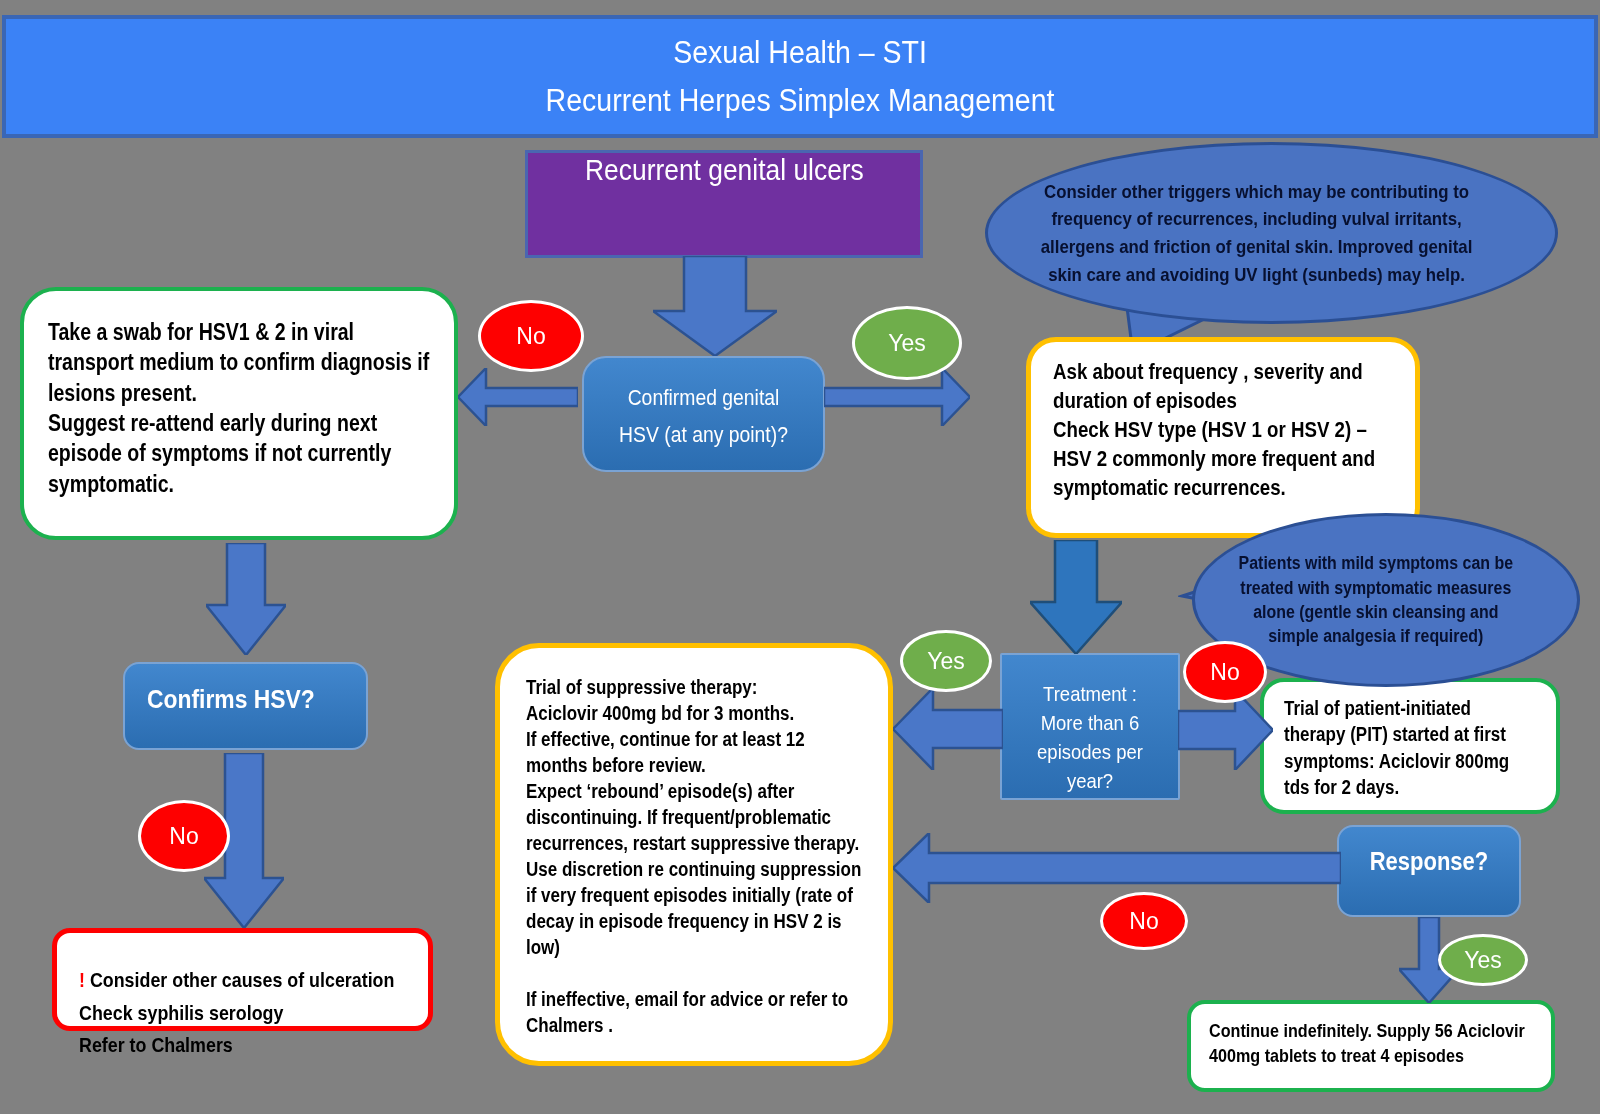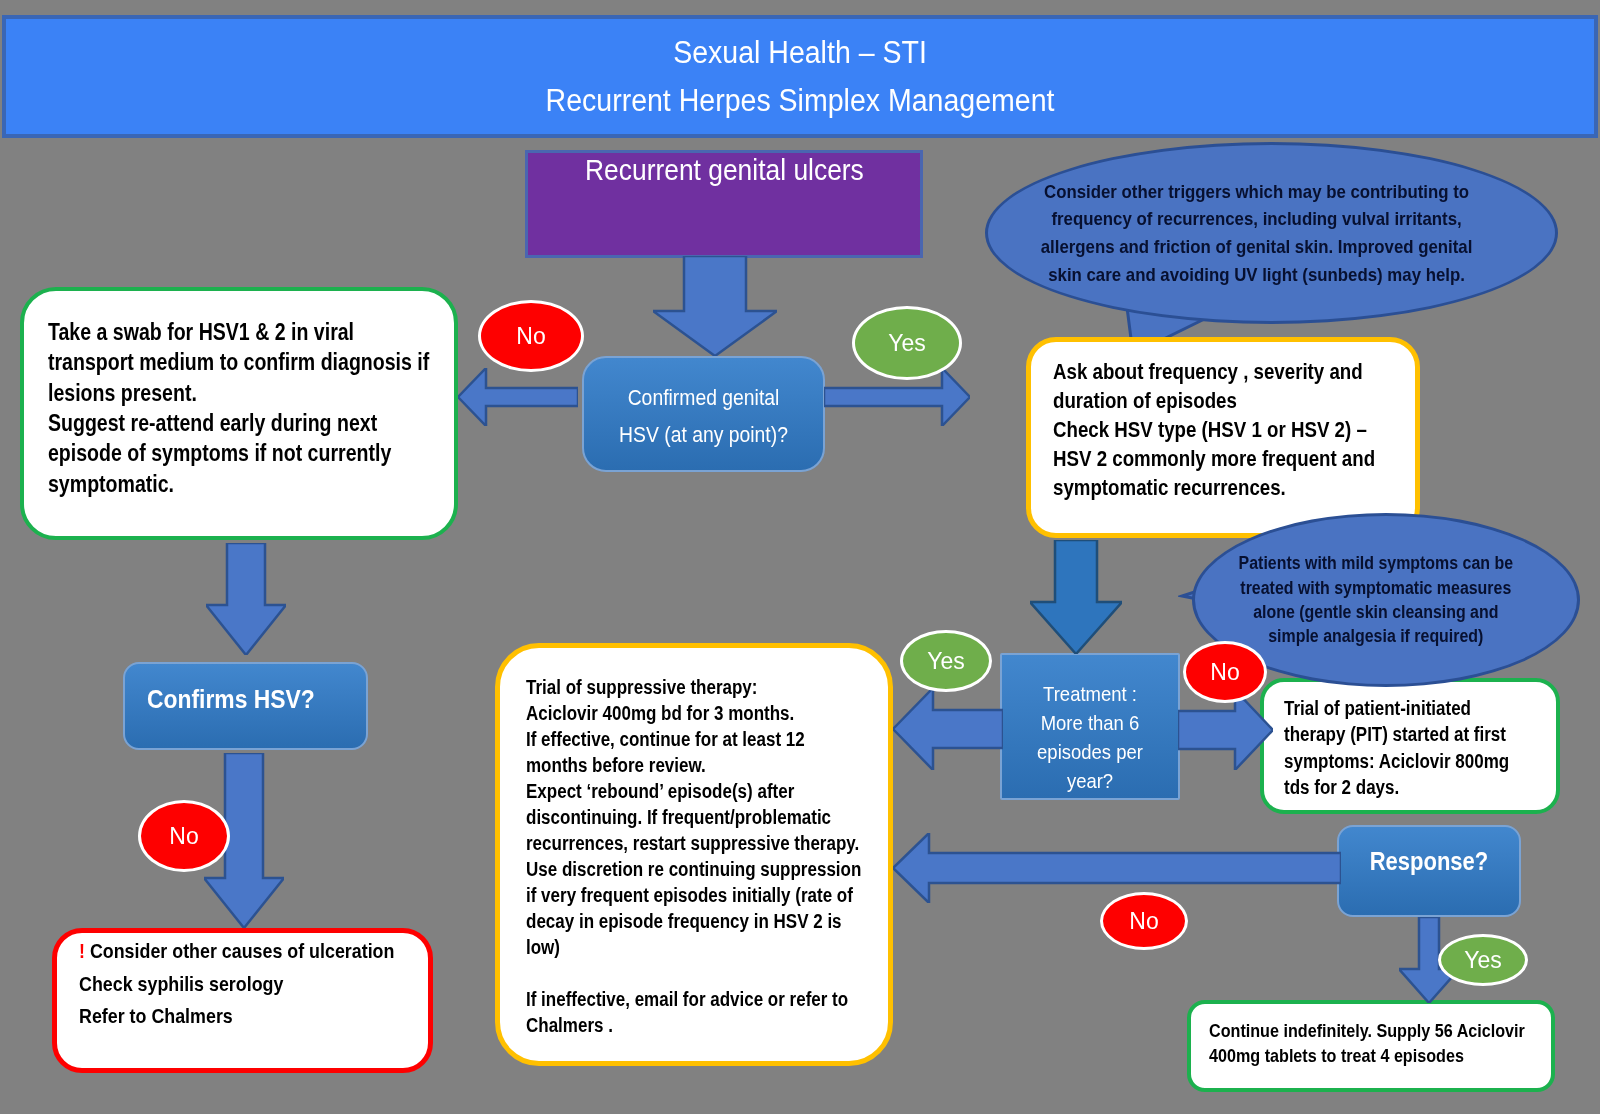--- a/index.html
+++ b/index.html
@@ -82,21 +82,21 @@
   </div>
 
   <div class="abs whitebox greenb" style="left:1260px;top:678px;width:300px;height:136px;border-radius:24px;padding:13px 20px;font-size:20px;">
     <div class="nrw flowtext">Trial of patient-initiated therapy (PIT) started at first symptoms: Aciclovir 800mg tds for 2 days.</div>
   </div>
 
   <div class="abs whitebox greenb" style="left:1187px;top:1000px;width:368px;height:92px;border-radius:18px;padding:14px 18px;font-size:19px;">
     <div class="nrw flowtext">Continue indefinitely. Supply 56 Aciclovir 400mg tablets  to treat 4 episodes</div>
   </div>
 
-  <div class="abs whitebox redb" style="left:52px;top:928px;width:381px;height:145px;border-radius:30px;padding:2px 22px;font-size:21px;">
+  <div class="abs whitebox redb" style="left:52px;top:928px;width:381px;height:103px;border-radius:18px;padding:31px 22px;font-size:21px;">
     <div class="nrw" style="line-height:1.55;">
       <div><span style="color:#fe0000;">!</span><span> Consider other causes of ulceration</span></div>
       <div>Check syphilis serology</div>
       <div>Refer to Chalmers</div>
     </div>
   </div>
 
   <div class="abs bluebox" style="left:582px;top:356px;width:243px;height:116px;border-radius:24px;padding-top:21px;text-align:center;font-weight:normal;font-size:22px;line-height:37px;">
     <div class="nc">Confirmed  genital</div>
     <div class="nc">HSV (at any point)?</div>

